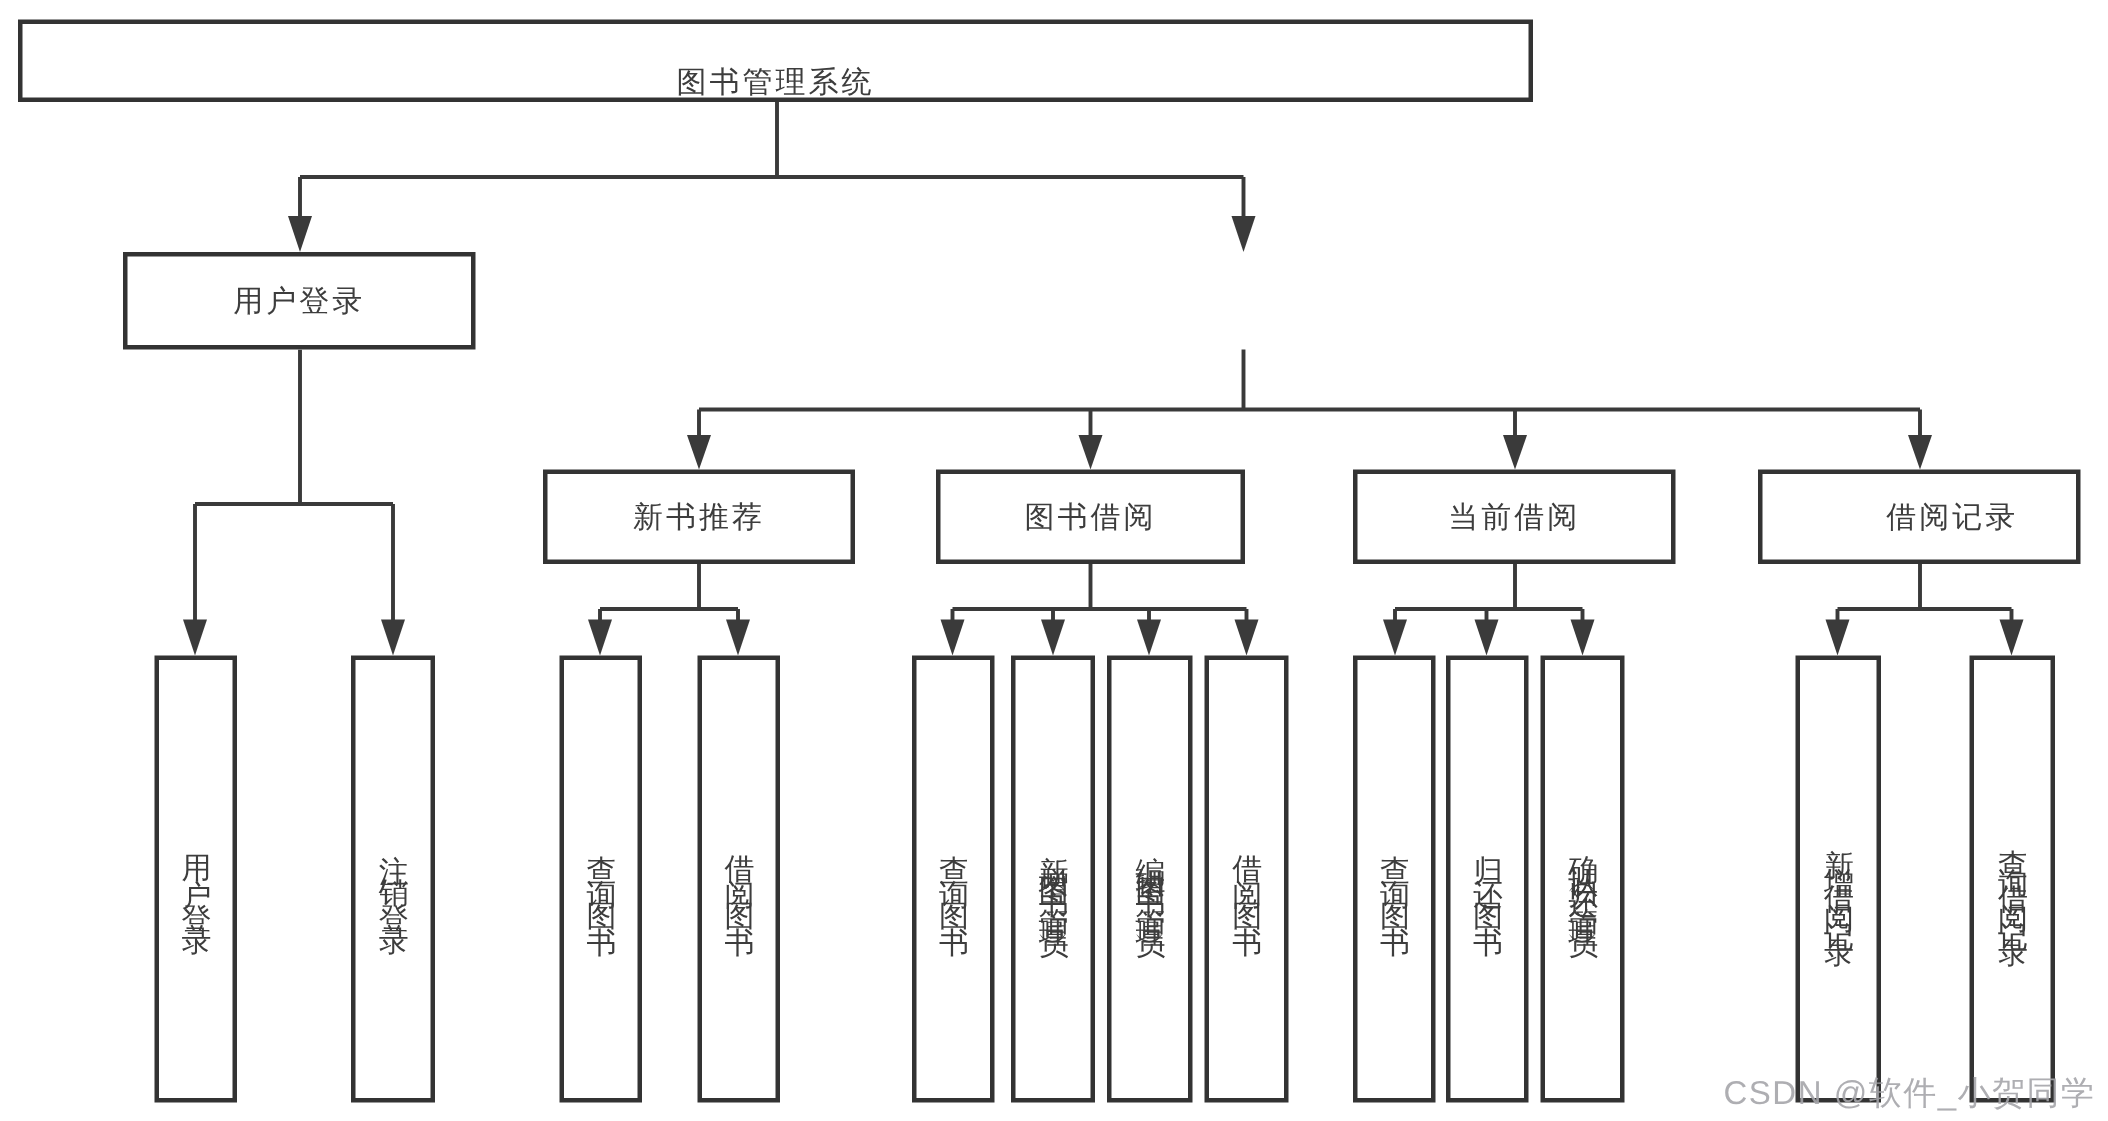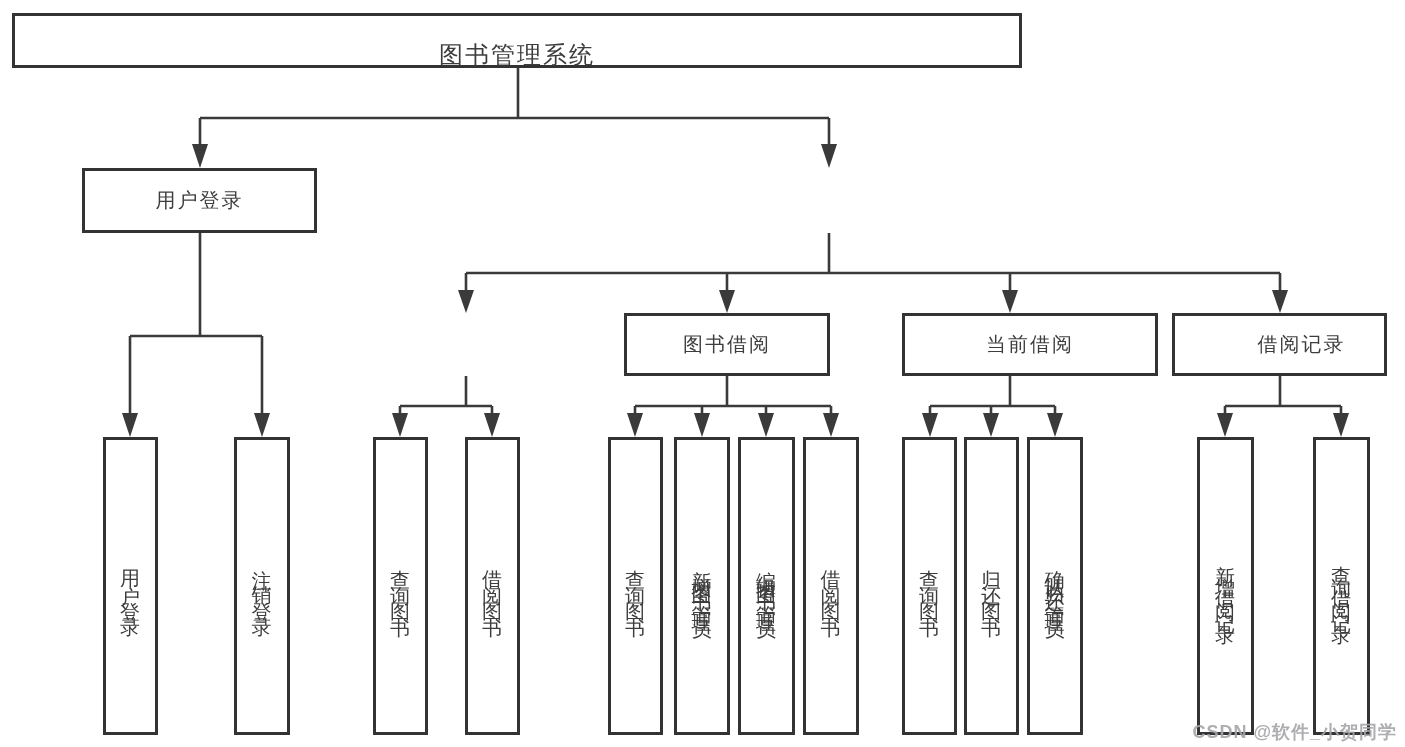--- a/index.html
+++ b/index.html
@@ -31,43 +31,42 @@
     color: #3d3d3d;
     z-index: 2;
   }
 
   .node.h-label span {
     font-size: 20px;
     letter-spacing: 2px;
     white-space: nowrap;
   }
 
-  .node.root span { font-size: 24px; letter-spacing: 2px; margin-top: 28px; }
+  .node.root span { font-size: 20px; letter-spacing: 2px; margin-top: 28px; }
 
   .node.leaf span {
     writing-mode: vertical-lr;
     text-orientation: mixed;
     font-size: 20px;
     line-height: 1;
     white-space: nowrap;
   }
   .node.leaf span.ls-short { letter-spacing: 16px; }
   .node.leaf span.ls-mid   { letter-spacing: 12px; }
   .node.leaf span.ls-long  { letter-spacing: 7px;  }
 
   .watermark {
     position: absolute;
     right: 8px;
     bottom: 3px;
-    font-size: 18px;
+    font-size: 22px;
     color: rgba(165, 165, 170, 0.9);
     letter-spacing: 1px;
     z-index: 3;
     white-space: nowrap;
-    font-weight: bold;
   }
 </style>
 </head>
 <body>
 
 <div class="canvas">
 
   <svg class="connector-layer" width="1405" height="747" viewBox="0 0 1405 747">
     <g stroke="#3a3a3a" stroke-width="2.6" fill="none">
 
@@ -112,24 +111,27 @@
   </svg>
 
   <div class="node root" style="left:12px; top:13px; width:1010px; height:55px;">
     <span>图书管理系统</span>
   </div>
 
   <div class="node h-label" style="left:82px; top:168px; width:235px; height:65px;">
     <span>用户登录</span>
   </div>
 
+  <div class="node h-label" style="left:362px; top:313px; width:208px; height:63px;">
+    <span>新书推荐</span>
+  </div>
   <div class="node h-label" style="left:624px; top:313px; width:206px; height:63px;text-align:right;">
     <span>图书借阅</span>
   </div>
-  <div class="node h-label" style="left:902px; top:313px; width:256px; height:63px;">
+  <div class="node h-label" style="left:902px; top:313px; width:215px; height:63px;">
     <span>当前借阅</span>
   </div>
   <div class="node h-label" style="left:1172px; top:313px; width:215px; height:63px;padding-left:44px;">
     <span>借阅记录</span>
   </div>
 
   <div class="node leaf" style="left:103px; top:437px; width:55px; height:298px;">
     <span class="ls-short">用户登录</span>
   </div>
   <div class="node leaf" style="left:234px; top:437px; width:56px; height:298px;">

